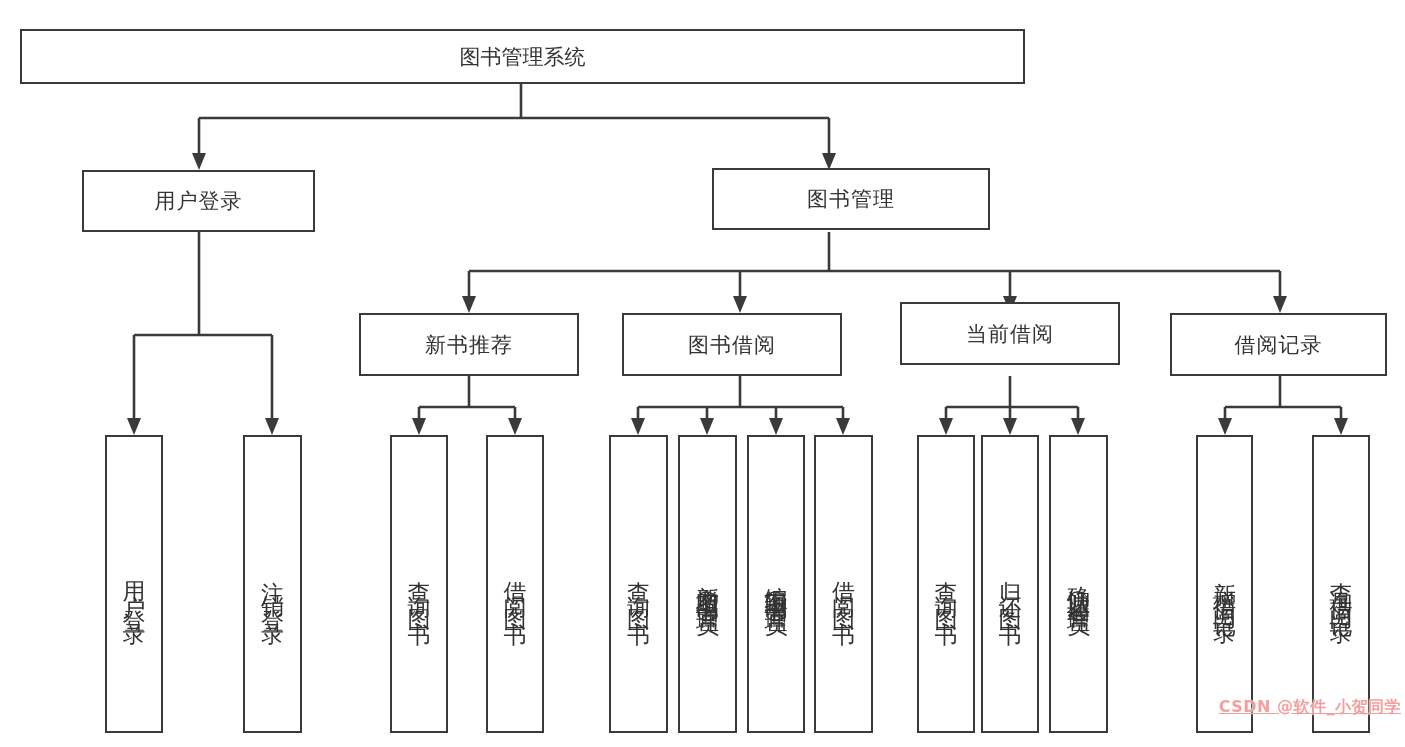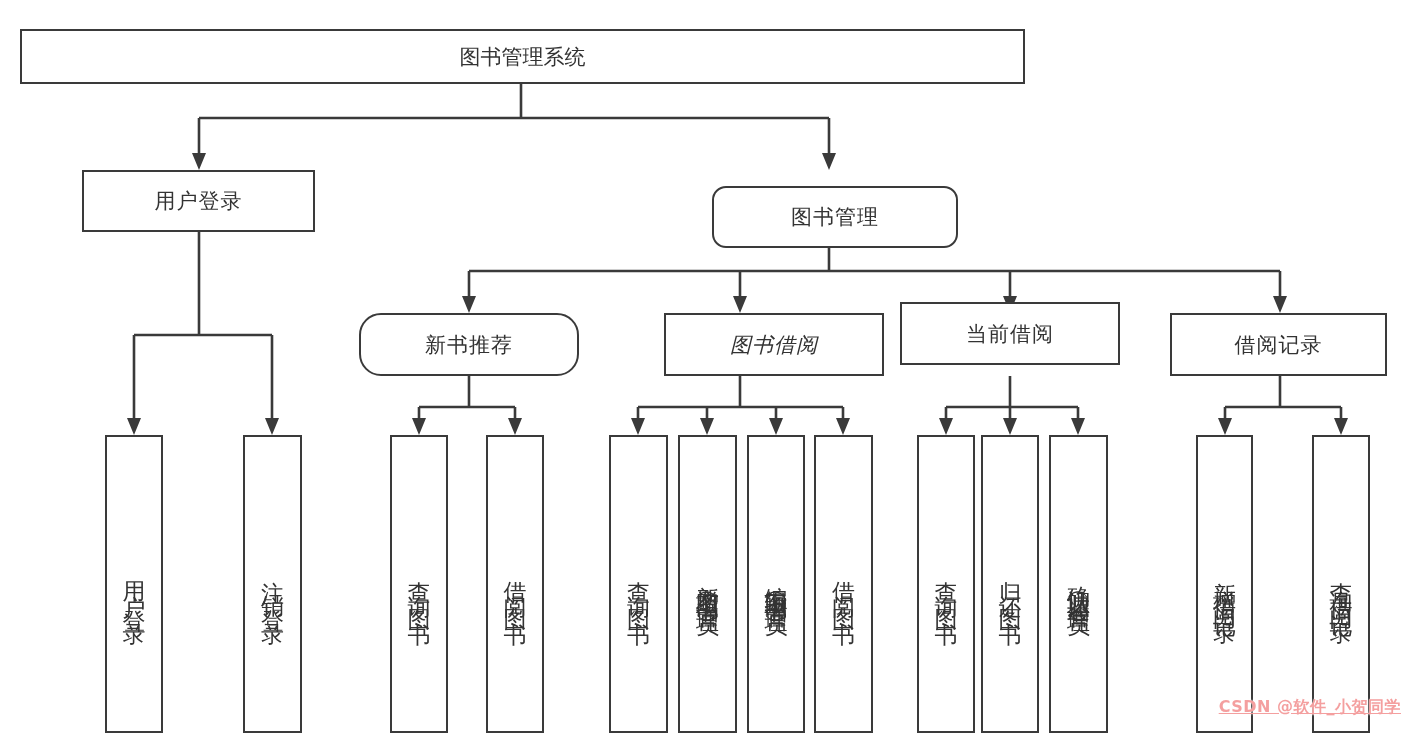--- a/index.html
+++ b/index.html
@@ -83,24 +83,24 @@
       M631 418 L645 418 L638 435 Z  M700 418 L714 418 L707 435 Z
       M769 418 L783 418 L776 435 Z  M836 418 L850 418 L843 435 Z
       M939 418 L953 418 L946 435 Z  M1003 418 L1017 418 L1010 435 Z
       M1071 418 L1085 418 L1078 435 Z
       M1218 418 L1232 418 L1225 435 Z  M1334 418 L1348 418 L1341 435 Z"></path>
   </svg>
 
   <div class="node root" style="left:20px;top:13px;width:1005px;height:55px;margin-top:16px;">图书管理系统</div>
 
   <div class="node hnode" style="left:82px;top:170px;width:233px;height:62px;">用户登录</div>
-  <div class="node hnode" style="left:712px;top:186px;width:246px;height:62px;border-radius:14px;">图书管理</div>
+  <div class="node hnode" style="left:712px;top:168px;width:278px;height:62px;">图书管理</div>
 
-  <div class="node hnode" style="left:359px;top:313px;width:220px;height:63px;border-radius:22px;">新书推荐</div>
-  <div class="node hnode" style="left:664px;top:313px;width:220px;height:63px;font-style:italic;">图书借阅</div>
+  <div class="node hnode" style="left:359px;top:313px;width:220px;height:63px;">新书推荐</div>
+  <div class="node hnode" style="left:622px;top:313px;width:220px;height:63px;">图书借阅</div>
   <div class="node hnode" style="left:900px;top:302px;width:220px;height:63px;">当前借阅</div>
   <div class="node hnode" style="left:1170px;top:313px;width:217px;height:63px;">借阅记录</div>
 
   <div class="node leaf t4" style="left:105px;top:435px;width:58px;height:298px;">
     <span>用户登录</span>
     </div>
   <div class="node leaf t4" style="left:243px;top:435px;width:59px;height:298px;">
     <span>注销登录</span>
     </div>
 

